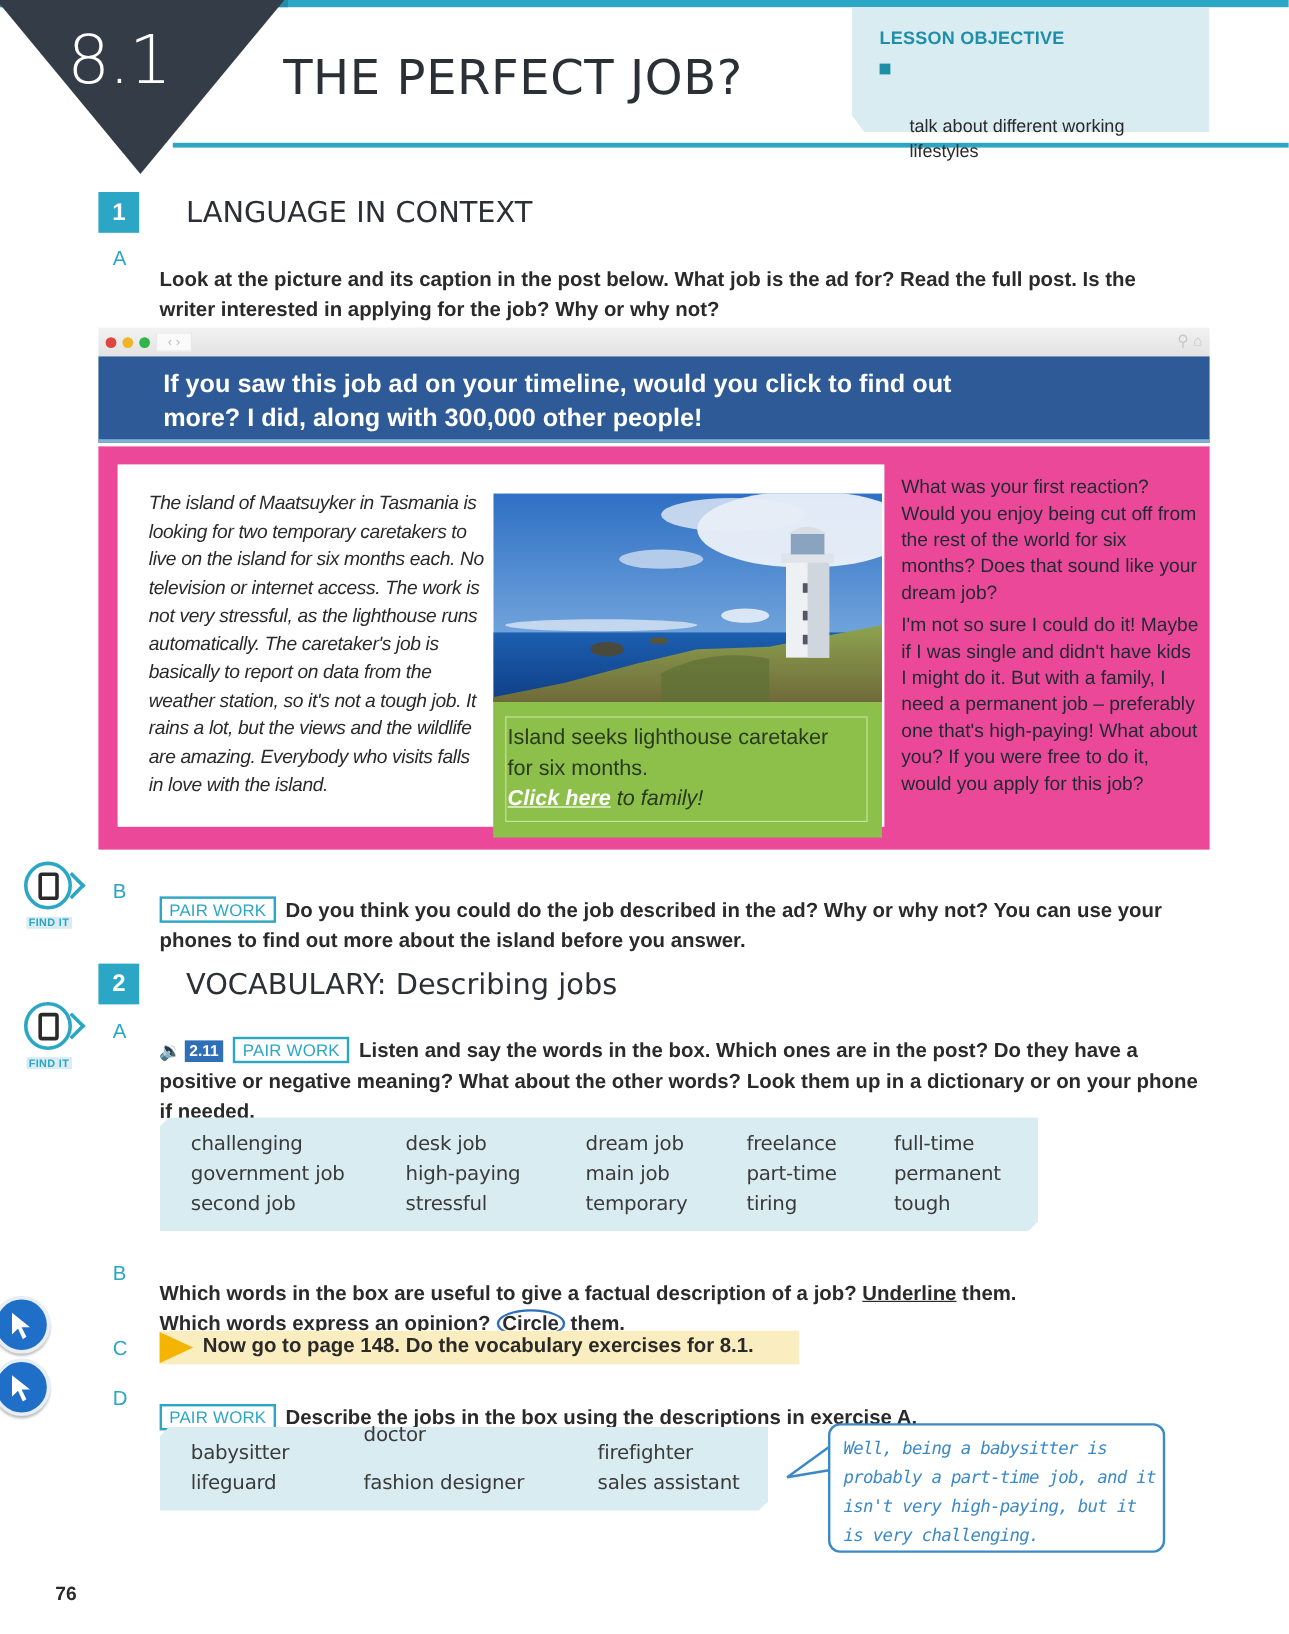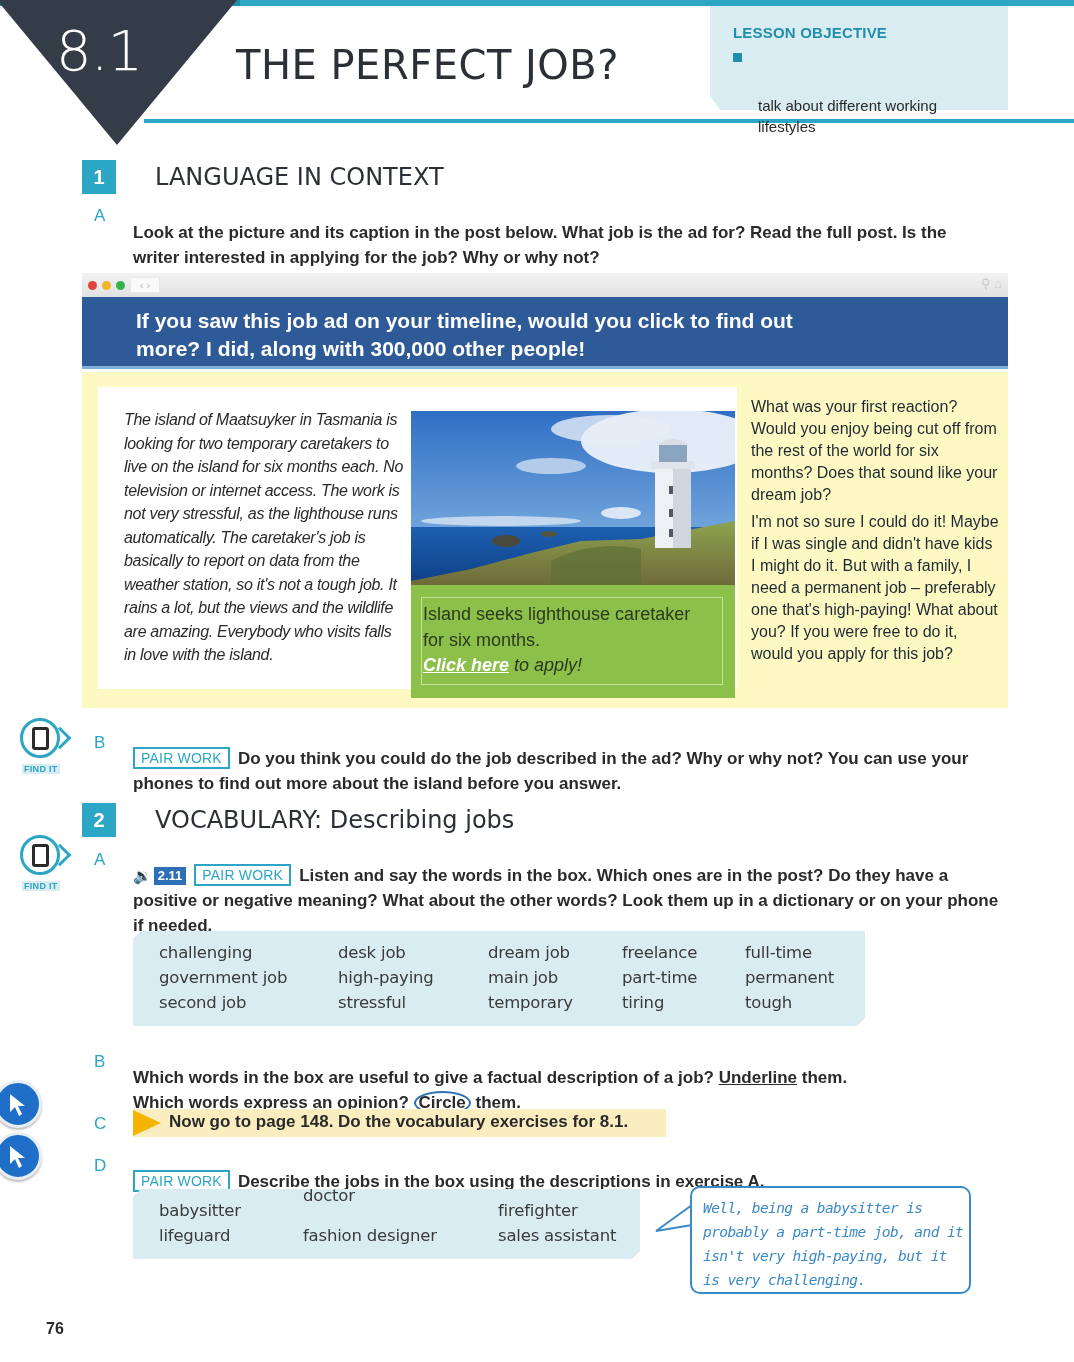--- a/index.html
+++ b/index.html
@@ -28,21 +28,21 @@
   .instruction { position: absolute; font-size: 17px; font-weight: bold; line-height: 25px; color: #2a2a2a; margin-top: 16px; }
 
   
   .browser { position: absolute; left: 82px; top: 273px; width: 926px; height: 435px; }
   .browser-bar { position: absolute; left: 0; top: 0; width: 926px; height: 24px; background: linear-gradient(#f2f2f2,#e2e2e2); }
   .dot { position: absolute; top: 8px; width: 9px; height: 9px; border-radius: 50%; }
   .nav-arrows { position: absolute; left: 48px; top: 4px; width: 30px; height: 16px; background: #fafafa; border: 1px solid #e8e8e8; font-size: 11px; color: #bbb; text-align: center; line-height: 14px; }
   .bar-icons { position: absolute; right: 6px; top: 3px; font-size: 13px; color: #c8c8c8; }
   .post-header { position: absolute; left: 0; top: 24px; width: 926px; height: 72px; background: #2e5b97; border-bottom: 3px solid #7fb1d8; }
   .post-header-text { position: absolute; left: 15px; top: 10px; width: 700px; font-size: 21px; line-height: 28px; color: #fff; font-weight: bold; margin-left: 39px; }
-  .post-body { position: absolute; left: 0; top: 99px; width: 926px; height: 336px; background: #fef9c3; }
+  .post-body { position: absolute; left: 0; top: 99px; width: 926px; height: 336px; background: #ec4899; }
   .post-white { position: absolute; left: 16px; top: 15px; width: 639px; height: 302px; background: #ffffff; }
   .post-left-text { position: absolute; left: 26px; top: 21px; width: 280px; font-size: 16px; line-height: 23.5px; font-style: italic; color: #2a2a2a; letter-spacing: -0.3px; }
   .photo { position: absolute; left: 313px; top: 24px; width: 324px; height: 174px; overflow: hidden; }
   .ad-green { position: absolute; left: 313px; top: 198px; width: 324px; height: 113px; background: #8dc04a; }
   .ad-inner { position: absolute; left: 10px; top: 12px; width: 302px; height: 88px; border: 1px solid #c8e29a; }
   .ad-text { position: absolute; left: 12px; top: 16px; width: 290px; font-size: 18px; line-height: 26px; color: #2a3a1e; }
   .ad-link-line { position: absolute; left: 12px; top: 70px; font-size: 18px; font-style: italic; color: #2a3a1e; }
   .ad-link { color: #ffffff; text-decoration: underline; font-weight: bold; cursor: pointer; }
   .post-right-text { position: absolute; left: 669px; top: 24px; width: 250px; font-size: 16px; line-height: 22px; color: #1d2a33; }
   .post-right-text p + p { margin-top: 5px; }
@@ -150,21 +150,21 @@
           <path d="M246 34 Q262 22 278 34 Z" fill="#d8dee4"></path>
           <rect x="258" y="75" width="4" height="8" fill="#556"></rect>
           <rect x="258" y="98" width="4" height="8" fill="#556"></rect>
           <rect x="258" y="118" width="4" height="8" fill="#556"></rect>
         </svg>
       </div>
       <div class="ad-green">
         <div class="ad-inner"></div>
         <div class="ad-text">Island seeks lighthouse caretaker for six months.</div>
         <div class="ad-link-line">
-          <a class="ad-link">Click here</a><span> to apply!</span>
+          <a class="ad-link">Click here</a><span> to family!</span>
         </div>
       </div>
     </div>
     <div class="post-right-text">
       <p>What was your first reaction? Would you enjoy being cut off from the rest of the world for six months? Does that sound like your dream job?</p>
       <p>I'm not so sure I could do it! Maybe if I was single and didn't have kids I might do it. But with a family, I need a permanent job – preferably one that's high-paying! What about you? If you were free to do it, would you apply for this job?</p>
     </div>
   </div>
 </div>
 

